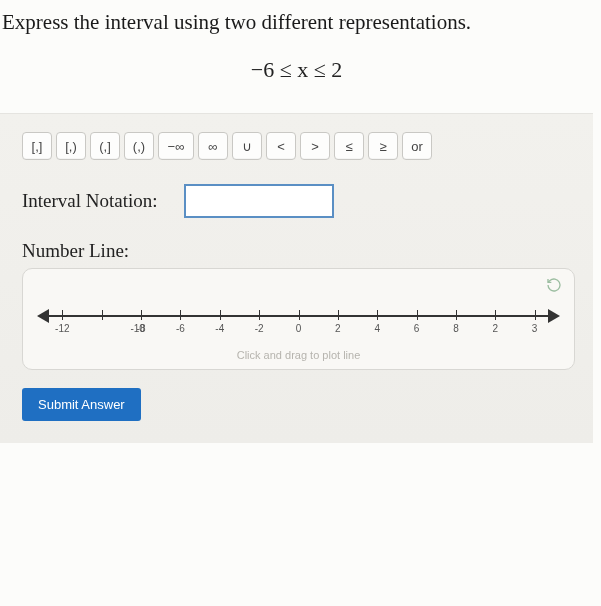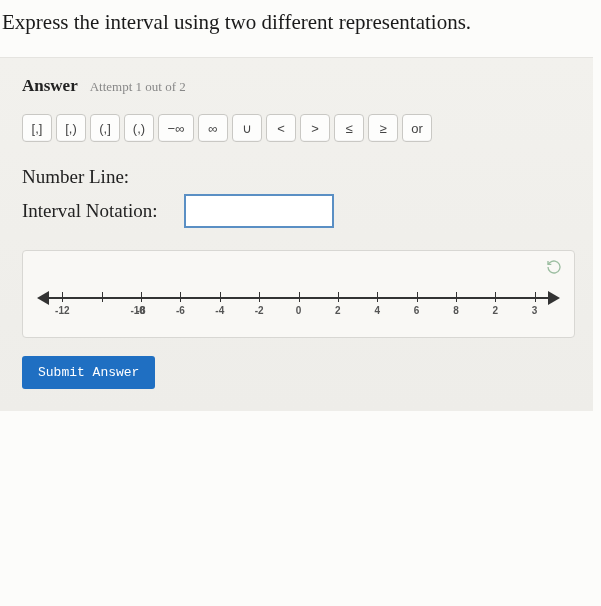--- a/index.html
+++ b/index.html
@@ -83,25 +83,24 @@
     height: 34px;
     border: 2px solid #5a8fc4;
     background: #fff;
     margin-left: 26px;
     font-size: 15px;
     padding: 0 6px;
   }
   .nl-box {
     background: #f9f8f5;
     border: 1px solid #d8d7d3;
-    border-radius: 4px;
+    border-radius: 10px;
     padding: 22px 10px 8px 10px;
     margin-top: 6px;
     position: relative;
-    font-weight: bold;
   }
   .refresh {
     position: absolute;
     top: 6px;
     right: 10px;
     width: 20px;
     height: 20px;
     color: #9bbda0;
     font-size: 16px;
     cursor: pointer;
@@ -151,63 +150,60 @@
     font-size: 11px;
     color: #b6b4ae;
     margin-top: 2px;
     font-family: Arial, sans-serif;
   }
   .submit {
     background: #1f6fc2;
     color: #fff;
     border: none;
     font-size: 13px;
-    font-family: Liberation Mono, monospace;
+    font-family: Liberation Sans, sans-serif;
     padding: 9px 16px;
     border-radius: 3px;
     margin-top: 18px;
     cursor: pointer;
   }
 </style>
 </head>
 <body>
 
 <div class="page">
   <div class="prompt">Express the interval using two different representations.</div>
 
+  <div class="expression">−6 ≤ x ≤ 2</div>
 
   <div class="answer-block">
 
-    <div class="answer-header">
-      <span class="lbl">Answer</span>
-      <span class="att">Attempt 1 out of 2</span>
-    </div>
 
     <div class="toolbar">
       <div class="tbtn">[,]</div>
       <div class="tbtn">[,)</div>
       <div class="tbtn">(,]</div>
       <div class="tbtn">(,)</div>
       <div class="tbtn wide">−∞</div>
       <div class="tbtn">∞</div>
       <div class="tbtn">∪</div>
       <div class="tbtn">&lt;</div>
       <div class="tbtn">&gt;</div>
       <div class="tbtn">≤</div>
       <div class="tbtn">≥</div>
       <div class="tbtn">or</div>
     </div>
 
-    <div class="row" style="margin-bottom:6px;">
-      <span class="row-label">Number Line:</span>
-    </div>
-
     <div class="row">
       <span class="row-label">Interval Notation:</span>
       <input class="text-input" type="text" value="" style="">
+    </div>
+
+    <div class="row" style="margin-bottom:6px;">
+      <span class="row-label">Number Line:</span>
     </div>
 
     <div class="nl-box">
       <div class="refresh">
         <svg width="16" height="16" viewBox="0 0 24 24" fill="none" stroke="#9bbda0" stroke-width="2">
           <path d="M3 12a9 9 0 1 0 3-6.7L3 8"></path>
           <polyline points="3 3 3 8 8 8"></polyline>
         </svg>
       </div>
       <div class="axis-wrap">
@@ -234,18 +230,19 @@
           <div class="tick-label" style="left: 65.1667%;">4</div>
           <div class="tick" style="left: 72.75%;"></div>
           <div class="tick-label" style="left: 72.75%;">6</div>
           <div class="tick" style="left: 80.3333%;"></div>
           <div class="tick-label" style="left: 80.3333%;">8</div>
           <div class="tick" style="left: 87.9167%;"></div>
           <div class="tick-label" style="left: 87.9167%;">2</div>
           <div class="tick" style="left: 95.5%;"></div>
           <div class="tick-label" style="left: 95.5%;">3</div>
         </div>
+      <div class="hint">Click and drag to plot line</div>
     </div>
 
     <button class="submit">Submit Answer</button>
 
   </div>
 </div>
 
 </body></html>

